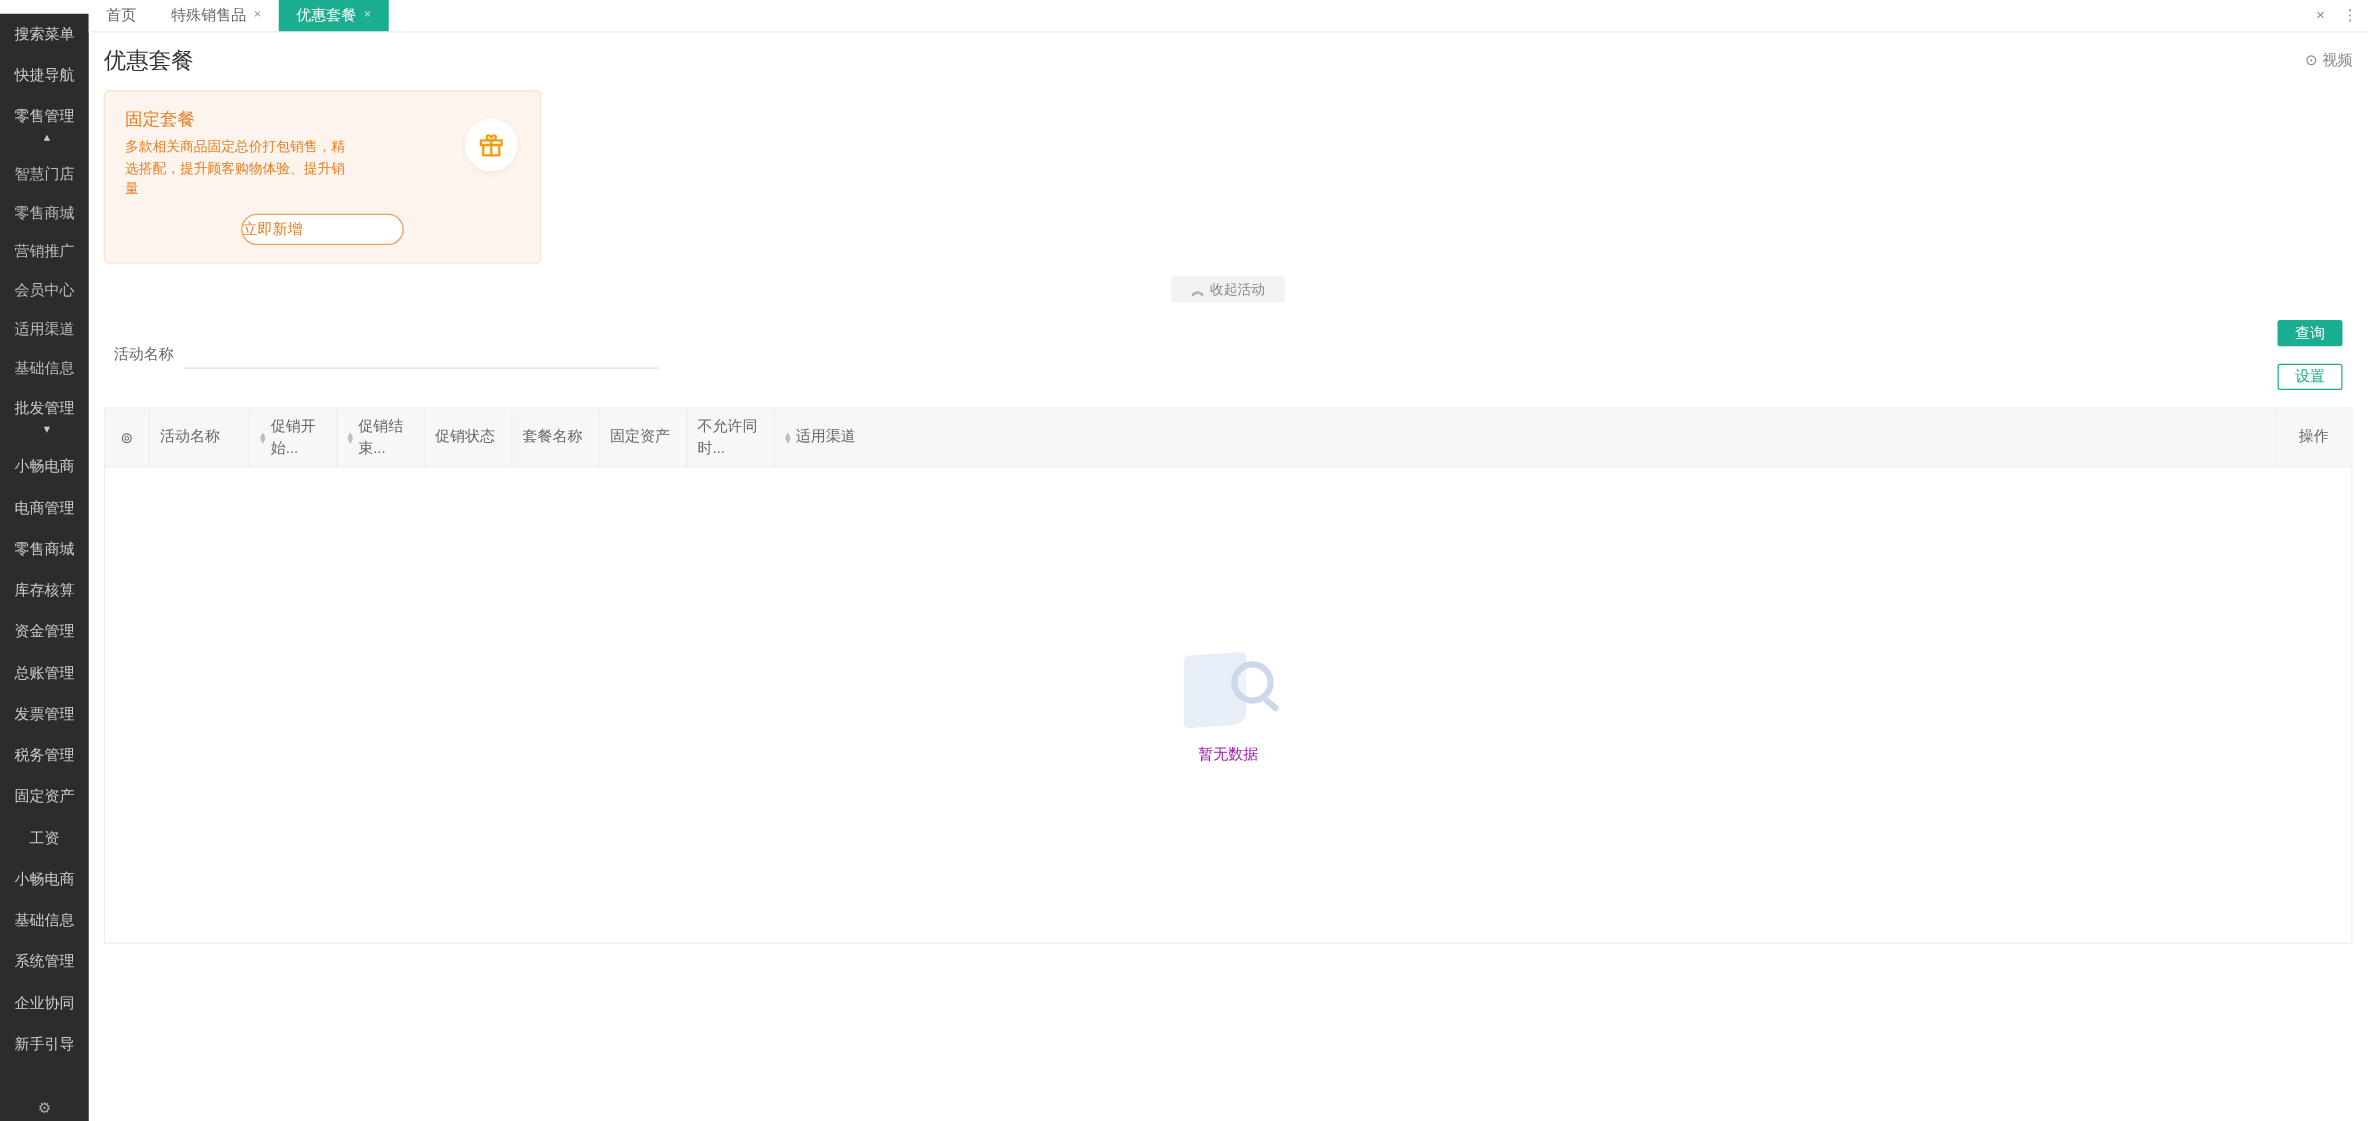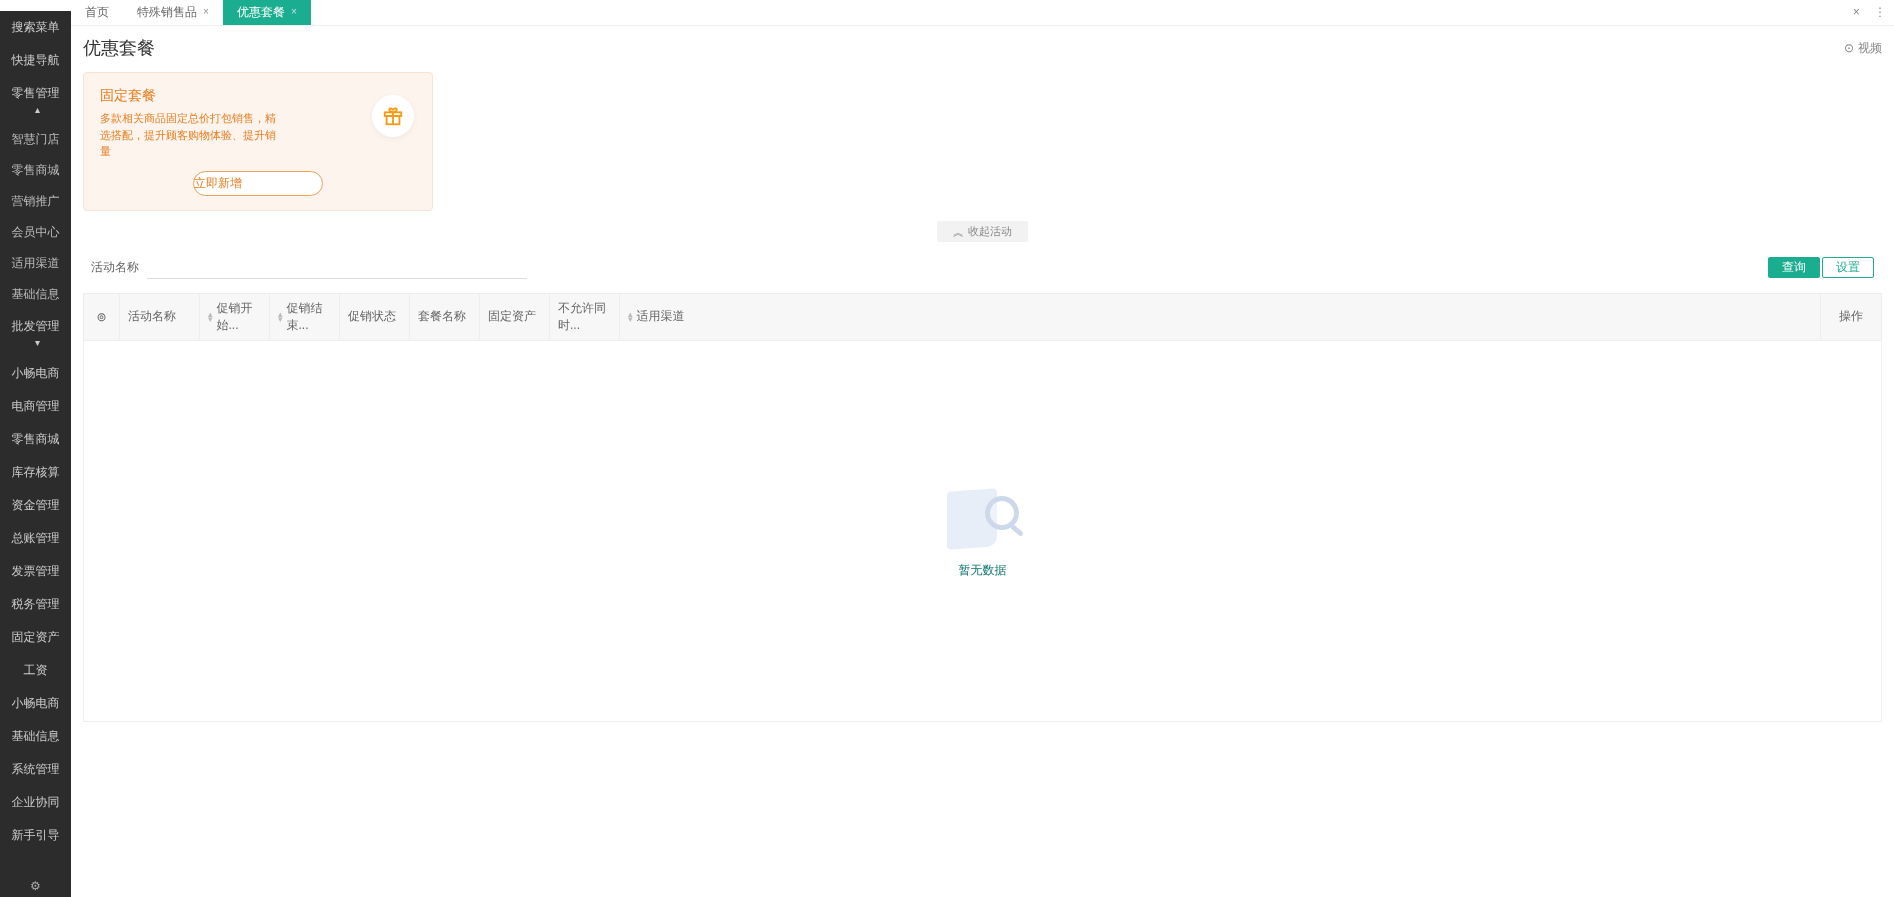--- a/index.html
+++ b/index.html
@@ -25,30 +25,30 @@
 .promo-card-desc { color:#e67e22; font-size:11px; line-height:1.5; max-width:180px;font-family:Liberation Mono, monospace; }
 .promo-icon { position:absolute; right:18px; top:22px; width:42px; height:42px; border-radius:50%; background:#fff; display:flex; align-items:center; justify-content:center; color:#f39c12; font-size:20px; box-shadow:0 2px 6px rgba(0,0,0,.05); }
 .promo-btn { margin-top:10px; display:block; width:130px; margin-left:auto; margin-right:auto; border:1px solid #f0a05a; color:#e67e22; background:#fff; border-radius:14px; text-align:left; padding:3px 0; font-size:12px; cursor:pointer; }
 .collapse-bar { text-align:center; margin:10px auto 0; }
 .collapse-pill { display:inline-flex; align-items:center; gap:4px; background:#f2f2f2; color:#888; font-size:11px; padding:3px 16px; border-radius:2px; cursor:pointer; }
 .filters { display:flex; align-items:center; gap:40px; padding:14px 20px 8px; }
 .filter { display:flex; align-items:center; gap:8px; }
 .filter label { color:#666; font-size:12px; white-space:nowrap; }
 .filter input.txt { width:380px; border:none; border-bottom:1px solid #ddd; padding:4px 2px; outline:none; font-size:12px; }
 .filter .select { width:380px; border-bottom:1px solid #ddd; padding:4px 2px; display:flex; justify-content:space-between; align-items:center; cursor:pointer; color:#999; }
-.filters-btns { margin-left:auto; display:flex; gap:2px;justify-content:flex-end; }
+.filters-btns { margin-left:auto; display:flex; flex-direction:column; gap:14px;justify-content:flex-end; }
 .btn-primary { background:#1aad8f; color:#fff; border:none; border-radius:2px; padding:2px 14px; font-size:12px; cursor:pointer; }
 .btn-plain { background:#fff; color:#1aad8f; border:1px solid #1aad8f; border-radius:2px; padding:1px 13px; font-size:12px; cursor:pointer; }
 .table-wrap { margin:6px 12px 0; border:1px solid #eee; }
 .thead { display:flex; background:#f7f7f7; border-bottom:1px solid #eee; }
 .th { border-right:1px solid #eee; padding:6px 8px; font-size:12px; color:#666; display:flex; align-items:center; gap:4px; }
 .th .sorter { color:#bbb; font-size:9px; line-height:5px; }
 .th:first-child { width:36px; justify-content:center; }
 .th:last-child { border-right:none; margin-left:auto; width:60px; justify-content:center; }
-.empty { height:380px; display:flex; flex-direction:column; align-items:center; justify-content:center; color:#0f766e; gap:10px; }
+.empty { height:380px; display:flex; flex-direction:column; align-items:center; justify-content:center; color:#a21caf; gap:10px; }
 .empty-illus { width:80px; height:70px; position:relative; }
 .paper { position:absolute; left:4px; top:8px; width:50px; height:58px; background:#e8eef7; border-radius:4px 4px 10px 4px; transform:skewY(-4deg); }
 .mag { position:absolute; right:4px; top:14px; width:34px; height:34px; border:5px solid #cdd9ea; border-radius:50%; background:rgba(255,255,255,.3); }
 .mag::after { content:""; position:absolute; right:-10px; bottom:-8px; width:14px; height:5px; background:#cdd9ea; border-radius:3px; transform:rotate(40deg); }
 .pager { display:flex; align-items:center; justify-content:flex-end; gap:10px; padding:14px 20px; font-size:12px; color:#666; }
 .pager select { border:1px solid #ccc; padding:1px 4px; font-size:12px; }
 .pager .pbtn { color:#bbb; cursor:pointer; padding:0 2px; }
 .pager input.pnum { width:34px; text-align:center; border:1px solid #ccc; padding:1px 2px; font-size:12px; }
 .chev-up { display:inline-block; transform: translateY(1px); }
 </style>

